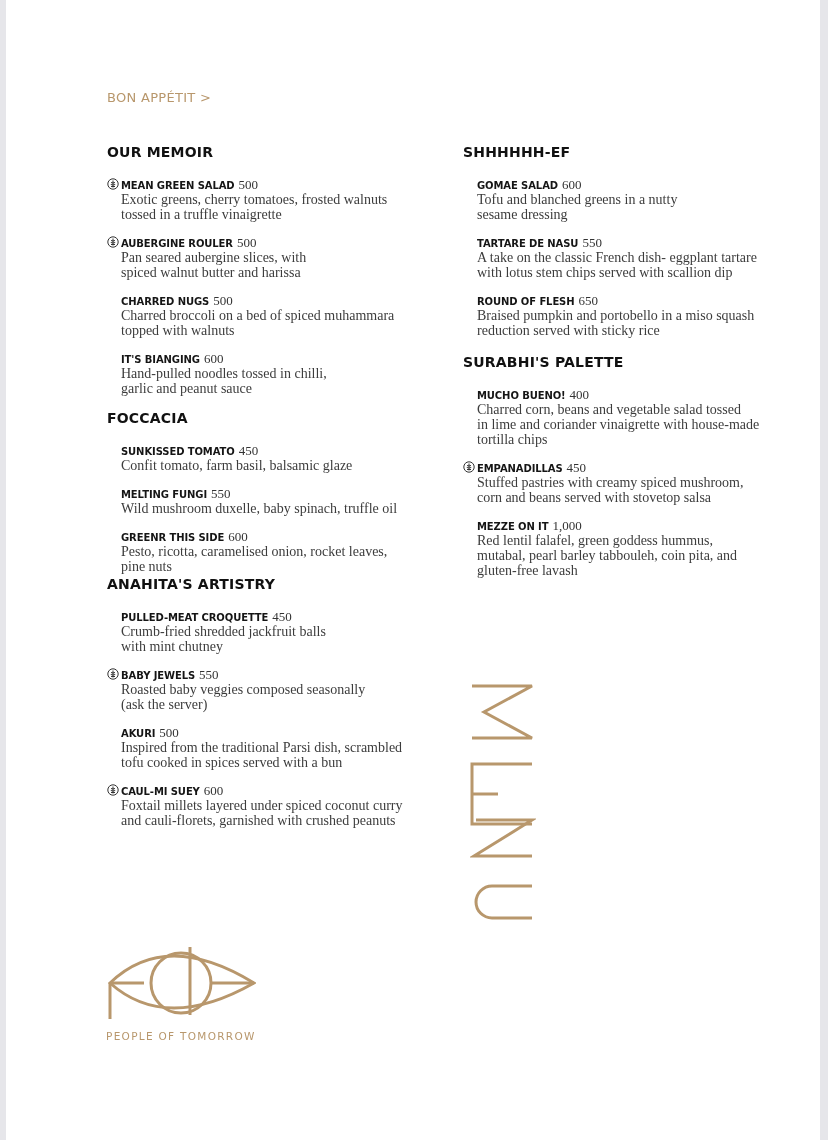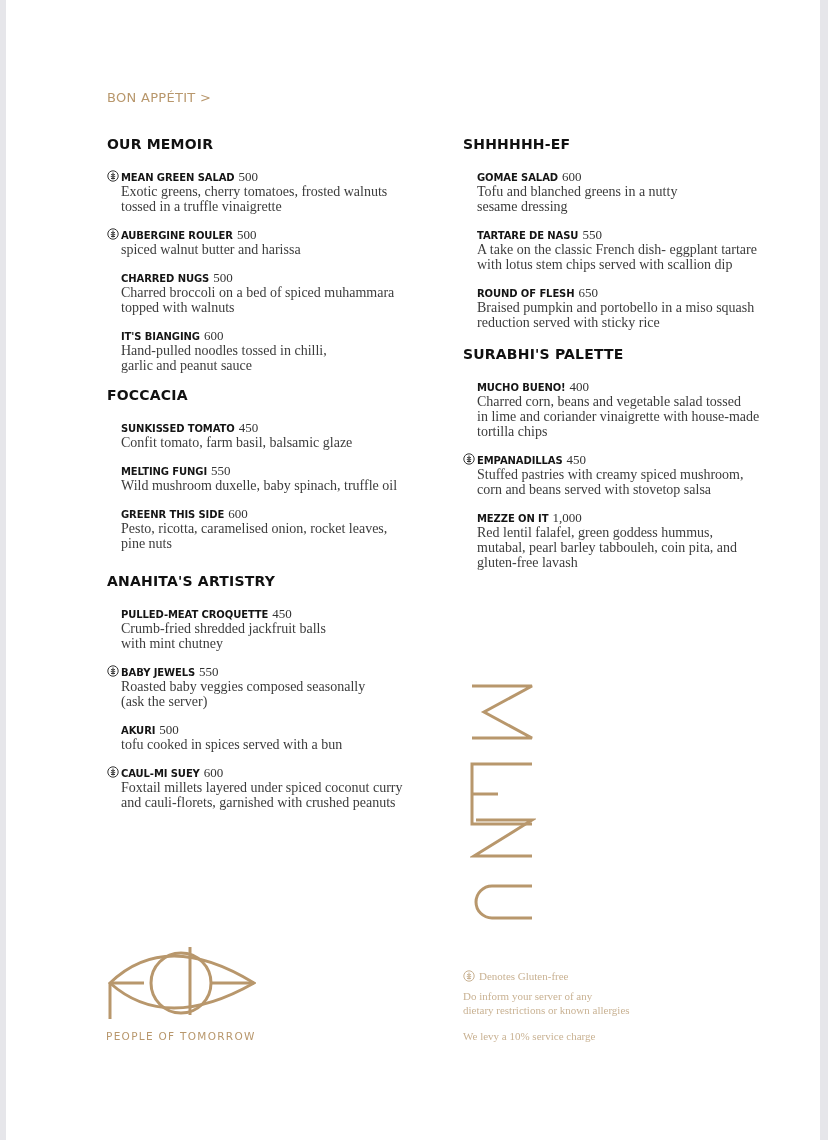--- a/index.html
+++ b/index.html
@@ -6,21 +6,21 @@
   html, body { width: 828px; height: 1140px; background: #e6e6ea; overflow: hidden; }
   .page {
     position: absolute; left: 6px; top: 0; width: 814px; height: 1140px;
     background: #ffffff;
   }
   .breadcrumb {
     position: absolute; left: 101px; top: 90px;
     font-family: "DejaVu Sans", sans-serif; font-size: 13px; letter-spacing: 0.3px;
     color: #b8976c; font-weight: normal; text-align: right;
   }
-  .col { position: absolute; top: 134px; }
+  .col { position: absolute; top: 142px; }
   .col.left { left: 101px; width: 340px; }
   .col.right { left: 457px; width: 300px; }
   .section-title {
     font-family: "DejaVu Sans", sans-serif; font-weight: bold; font-size: 14px;
     color: #111; letter-spacing: 0.2px; height: 20px; line-height: 20px;
     text-transform: uppercase;
   }
   .item { position: relative; padding-left: 14px; }
   .item-name-line { height: 16px; line-height: 16px; white-space: nowrap; }
   .item-name {
@@ -76,20 +76,21 @@
             <div>tossed in a truffle vinaigrette</div>
           </div>
         </div>
         <div class="item" style="margin-top:12px">
           <svg class="gf-icon" viewBox="0 0 12 12" fill="none" stroke="#333" stroke-width="1">
             <circle cx="6" cy="6" r="5.2"></circle>
             <path d="M6,2.5 L6,9.5 M4,4.5 Q6,5.5 8,4.5 M3.8,6.5 Q6,7.5 8.2,6.5 M4,8.5 L8,8.5"></path>
           </svg>
           <div class="item-name-line"><span class="item-name">AUBERGINE ROULER</span> <span class="item-price">500</span></div>
           <div class="item-desc">
+            <div>Pan seared aubergine slices, with</div>
             <div>spiced walnut butter and harissa</div>
           </div>
         </div>
         <div class="item" style="margin-top:12px">
           <div class="item-name-line"><span class="item-name">CHARRED NUGS</span> <span class="item-price">500</span></div>
           <div class="item-desc">
             <div>Charred broccoli on a bed of spiced muhammara</div>
             <div>topped with walnuts</div>
           </div>
         </div>
@@ -116,21 +117,21 @@
           </div>
         </div>
         <div class="item" style="margin-top:12px">
           <div class="item-name-line"><span class="item-name">GREENR THIS SIDE</span> <span class="item-price">600</span></div>
           <div class="item-desc">
             <div>Pesto, ricotta, caramelised onion, rocket leaves,</div>
             <div>pine nuts</div>
           </div>
         </div>
       </div>
-      <div class="section" style="margin-top:20px">
+      <div class="section" style="margin-top:0">
         <div class="section-title">ANAHITA'S ARTISTRY</div>
         <div class="item" style="margin-top:14px">
           <div class="item-name-line"><span class="item-name">PULLED-MEAT CROQUETTE</span> <span class="item-price">450</span></div>
           <div class="item-desc">
             <div>Crumb-fried shredded jackfruit balls</div>
             <div>with mint chutney</div>
           </div>
         </div>
         <div class="item" style="margin-top:12px">
           <svg class="gf-icon" viewBox="0 0 12 12" fill="none" stroke="#333" stroke-width="1">
@@ -139,20 +140,21 @@
           </svg>
           <div class="item-name-line"><span class="item-name">BABY JEWELS</span> <span class="item-price">550</span></div>
           <div class="item-desc">
             <div>Roasted baby veggies composed seasonally</div>
             <span class="italic">(ask the server)</span>
           </div>
         </div>
         <div class="item" style="margin-top:12px">
           <div class="item-name-line"><span class="item-name">AKURI</span> <span class="item-price">500</span></div>
           <div class="item-desc">
+            <div>Inspired from the traditional Parsi dish, scrambled</div>
             <div>tofu cooked in spices served with a bun</div>
           </div>
         </div>
         <div class="item" style="margin-top:12px">
           <svg class="gf-icon" viewBox="0 0 12 12" fill="none" stroke="#333" stroke-width="1">
             <circle cx="6" cy="6" r="5.2"></circle>
             <path d="M6,2.5 L6,9.5 M4,4.5 Q6,5.5 8,4.5 M3.8,6.5 Q6,7.5 8.2,6.5 M4,8.5 L8,8.5"></path>
           </svg>
           <div class="item-name-line"><span class="item-name">CAUL-MI SUEY</span> <span class="item-price">600</span></div>
           <div class="item-desc">
@@ -247,27 +249,13 @@
   <svg class="logo" viewBox="0 0 150 80" fill="none" stroke="#b8976c" stroke-width="3">
     <path d="M4,42 Q60,-12 148,42 Q60,92 4,42 Z"></path>
     <line x1="4" y1="42" x2="4" y2="78"></line>
     <line x1="4" y1="42" x2="38" y2="42"></line>
     <circle cx="75" cy="42" r="30"></circle>
     <line x1="84" y1="6" x2="84" y2="74"></line>
     <line x1="105" y1="42" x2="148" y2="42"></line>
   </svg>
   <div class="logo-text">PEOPLE OF TOMORROW</div>
 
-  <div class="notes">
-    <div class="note note-gf">
-      <svg class="gf-icon" viewBox="0 0 12 12" fill="none" stroke="#c9b293" stroke-width="1">
-          <circle cx="6" cy="6" r="5.2"></circle>
-          <path d="M6,2.5 L6,9.5 M4,4.5 Q6,5.5 8,4.5 M3.8,6.5 Q6,7.5 8.2,6.5 M4,8.5 L8,8.5"></path>
-        </svg>
-      <span>Denotes Gluten-free</span>
-    </div>
-    <div class="note second">
-      <div>Do inform your server of any</div>
-      <div>dietary restrictions or known allergies</div>
-    </div>
-    <div class="note third">We levy a 10% service charge</div>
-  </div>
 </div>
 
 </body></html>

